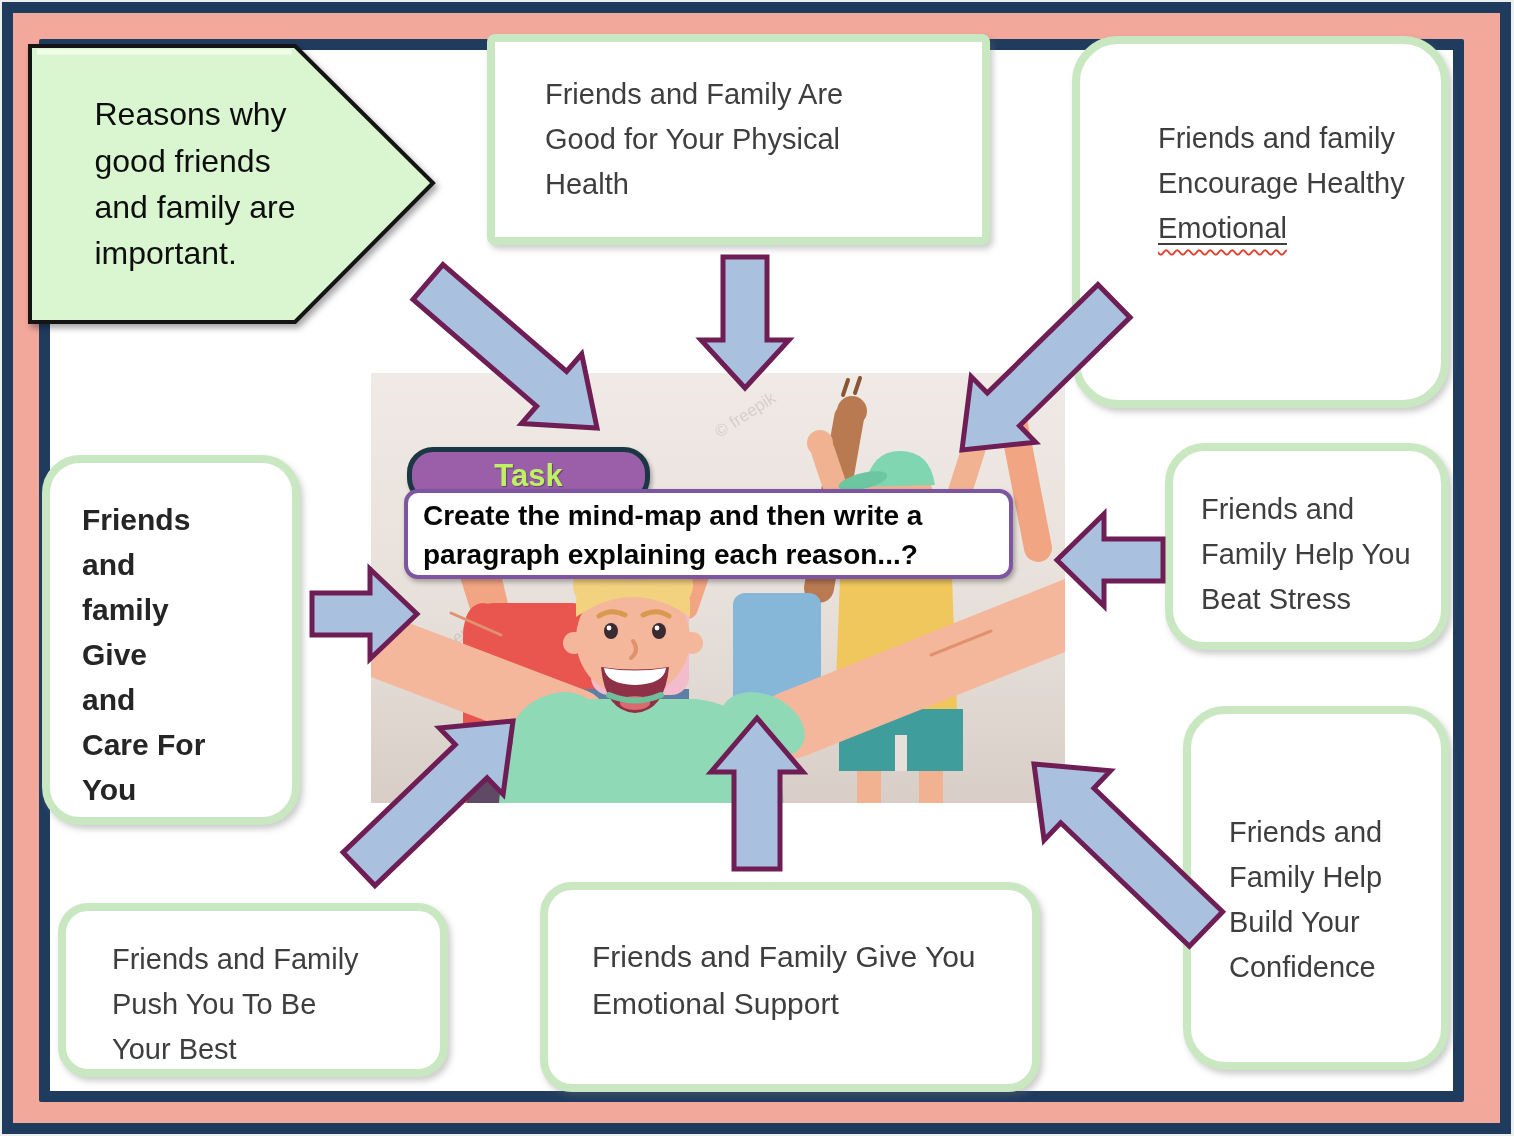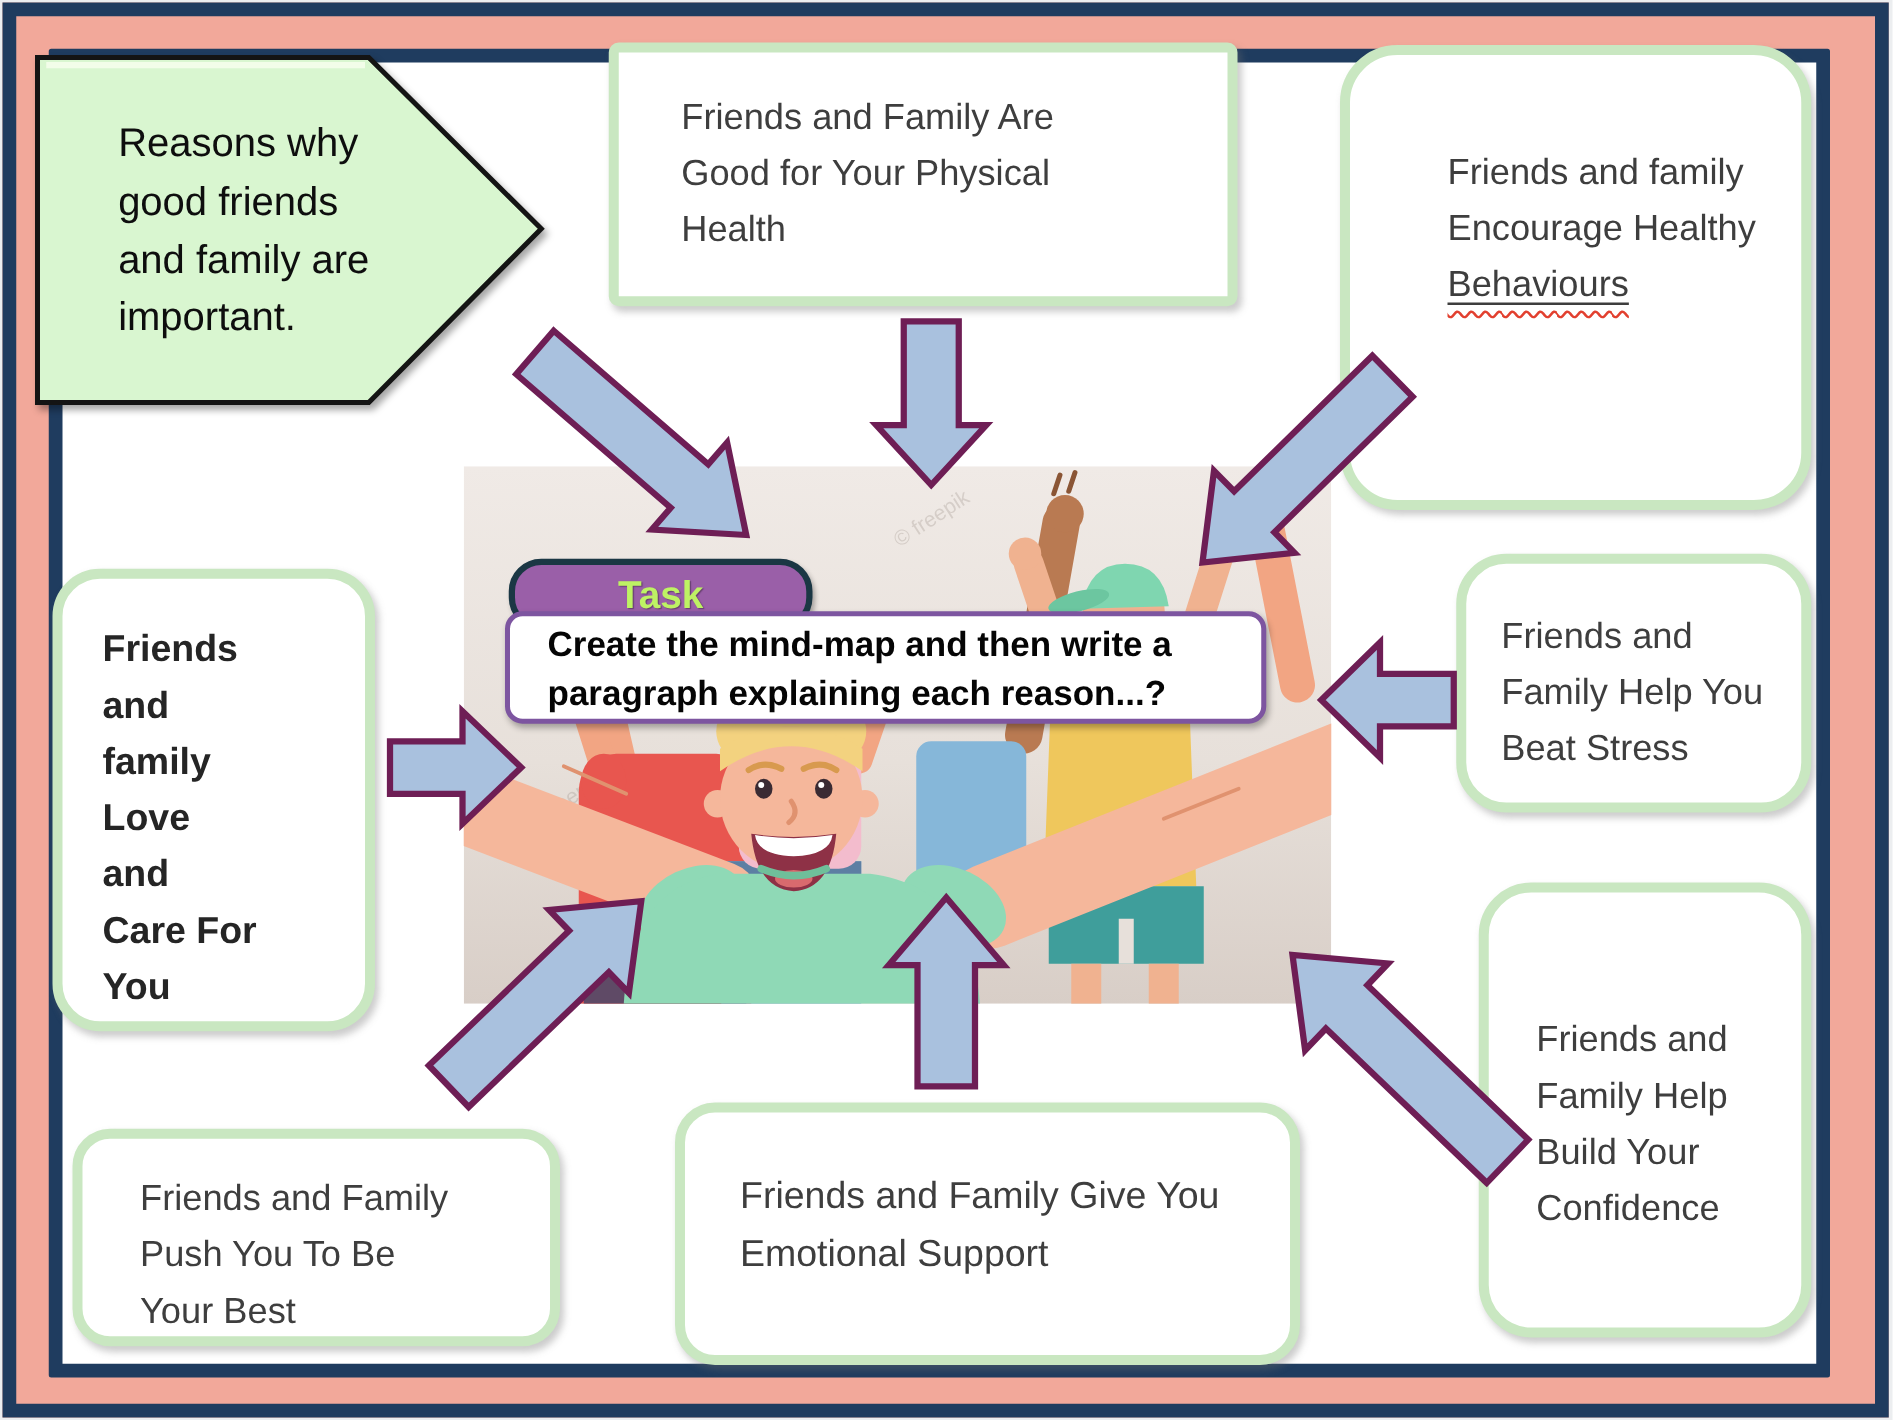--- a/index.html
+++ b/index.html
@@ -52,21 +52,21 @@
   .arrows path{fill:var(--arrow-fill,#a9c1de);stroke:var(--arrow-stroke,#6e1e55);stroke-width:5;stroke-linejoin:miter;}
   
   .task-pill{position:absolute;left:407px;top:447px;width:233px;height:47px;z-index:6;
     background:var(--pill-fill,#9a5fa8);border:5px solid var(--pill-border,#1b3744);
     border-radius:26px;display:flex;align-items:center;justify-content:center;
     box-shadow:2px 3px 4px rgba(0,0,0,.3);}
   .task-pill span{color:#bef264;font-weight:bold;font-size:31px;text-shadow:1px 1px 1px rgba(0,0,0,.35);}
   .task-box{position:absolute;left:404px;top:489px;width:601px;height:82px;z-index:6;
     background:#fff;border:4px solid var(--task-border,#7d55a0);border-radius:14px;
     box-shadow:2px 3px 5px rgba(0,0,0,.3);}
-  .task-box .task-text{padding:4px 0 0 30px;font-size:28px;line-height:1.38;color:#050505;
+  .task-box .task-text{padding:4px 0 0 15px;font-size:28px;line-height:1.38;color:#050505;
     font-weight:600;white-space:pre-line;}
 </style>
 </head>
 <body>
 
 <div class="slide">
 
   <div class="frame-outer"></div>
   <div class="frame-inner"></div>
 
@@ -183,21 +183,21 @@
   <div class="gbox box-top-center">
     <div class="box-text prewrap">Friends and Family Are
 Good for Your Physical
 Health</div>
   </div>
 
   <div class="gbox box-top-right">
     <div class="box-text">
       <div class="prewrap">Friends and family
 Encourage Healthy</div>
-      <div><span class="wavy-wrap"><span class="solid-underline">Behaviours</span></span></div>
+      <div><span class="wavy-wrap"><span class="solid-underline">Emotional</span></span></div>
     </div>
   </div>
 
   <div class="gbox box-right">
     <div class="box-text prewrap">Friends and
 Family Help You
 Beat Stress</div>
   </div>
 
   <div class="gbox box-bottom-right">
@@ -215,21 +215,21 @@
   <div class="gbox box-bottom-left">
     <div class="box-text prewrap">Friends and Family
 Push You To Be
 Your Best</div>
   </div>
 
   <div class="gbox box-left">
     <div class="box-text prewrap">Friends
 and
 family
-Love
+Give
 and
 Care For
 You</div>
   </div>
 
   <svg class="arrows" width="1514" height="1136" viewBox="0 0 1514 1136">
     <path d="M443,264.6 L566.6,371.4 L581.7,354 L597,428 L521.5,423.6 L536.6,406.2 L413,299.4 Z"></path>
     <path d="M723,257 L723,340 L701,340 L745,388 L789,340 L767,340 L767,257 Z"></path>
     <path d="M1130.1,317.4 L1019.5,425.8 L1035.6,442.2 L962,450 L971.2,376.6 L987.3,393 L1097.9,284.6 Z"></path>
     <path d="M1163,539 L1104,539 L1104,514 L1057,560 L1104,606 L1104,581 L1163,581 Z"></path>

